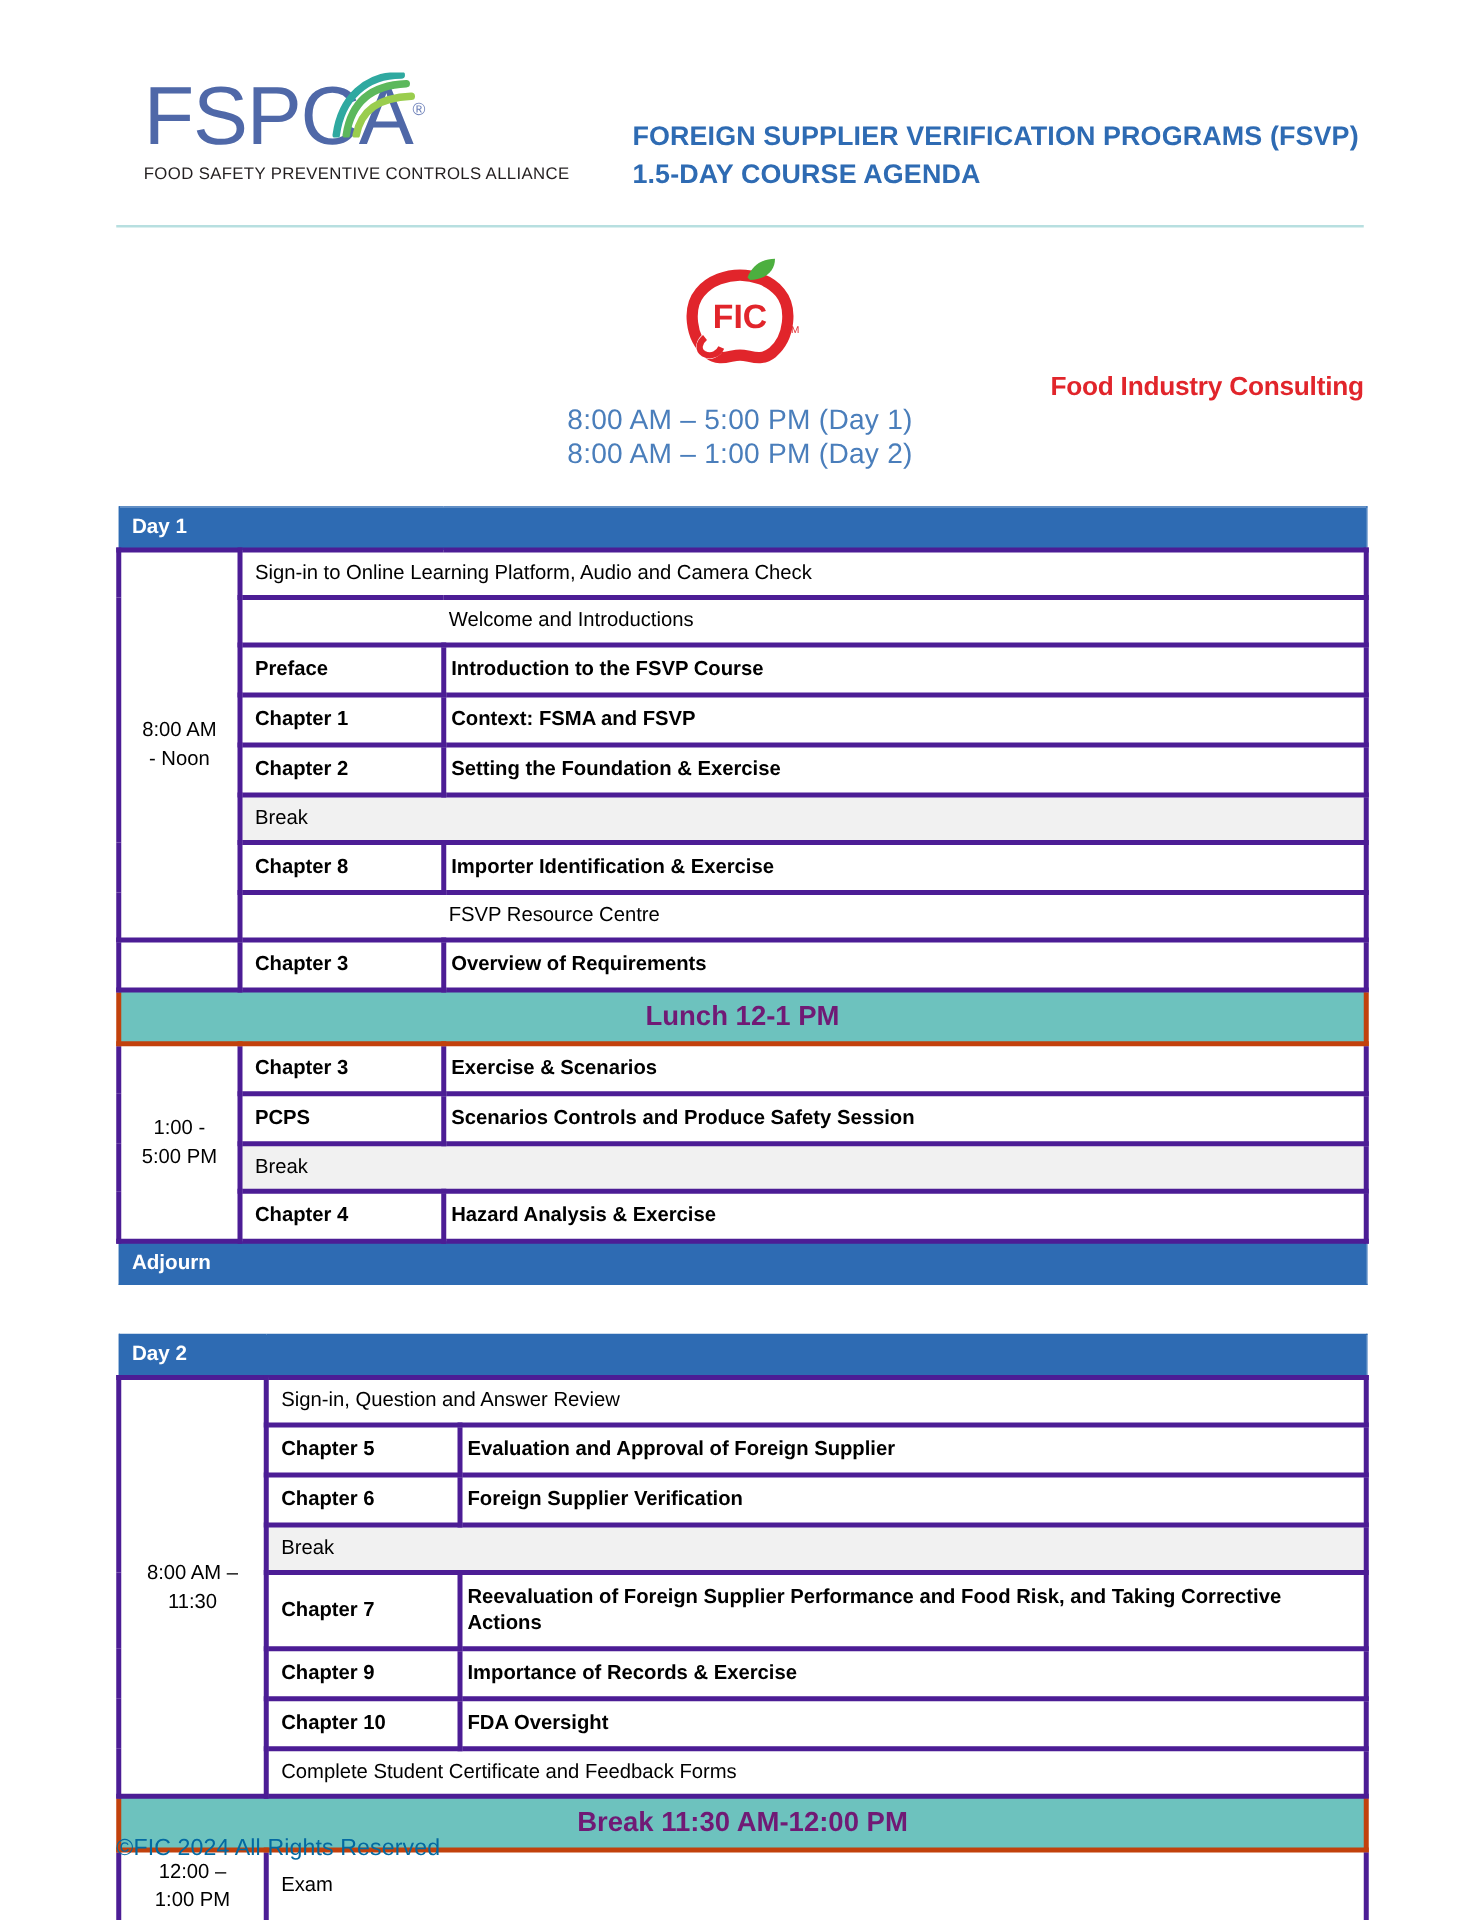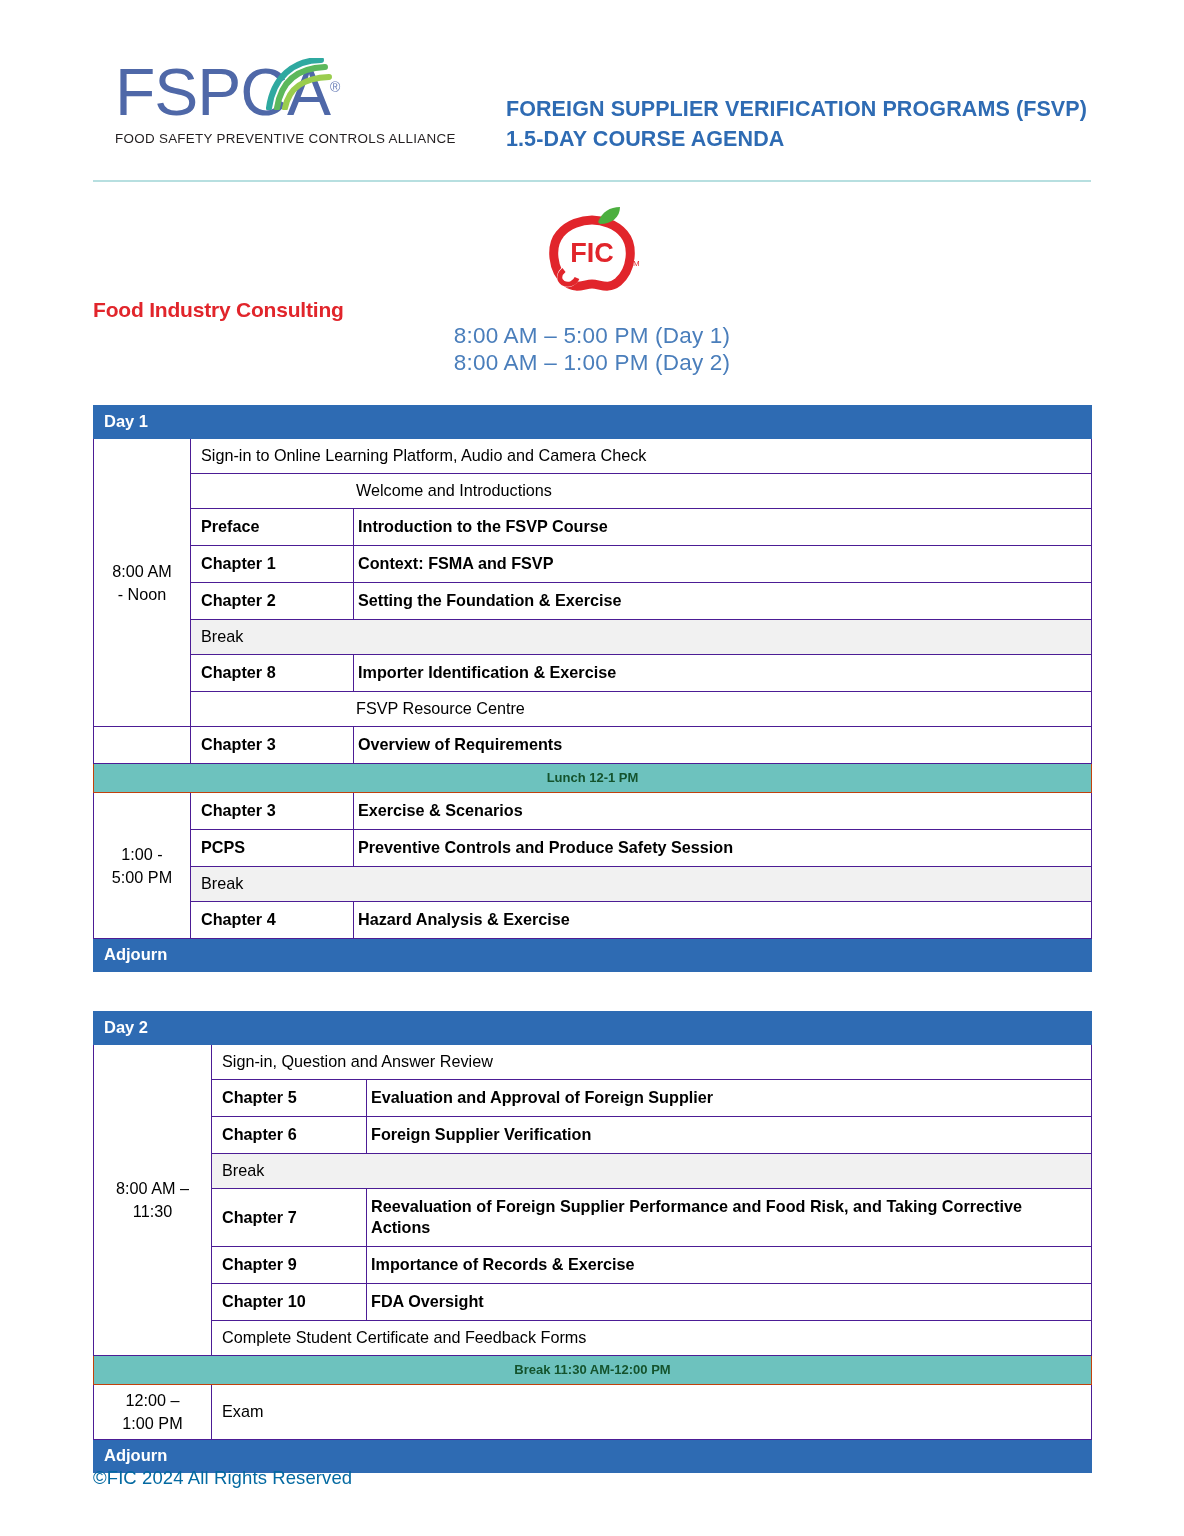--- a/index.html
+++ b/index.html
@@ -79,21 +79,21 @@
   }
   .rule {
     margin-top: 16px;
     height: 2px;
     background: #b7dfe0;
     width: 998px;
   }
 
   
   .fic-wrap {
-    text-align: left;
+    text-align: right;
     margin-top: 22px;
   }
   .fic-mark {
     width: 112px;
     height: 92px;
     margin: 0 auto;
     position: relative;
   }
   .fic-name {
     color: #e1252b;
@@ -115,39 +115,39 @@
     width: 998px;
     border-collapse: collapse;
     table-layout: fixed;
     font-size: 16.2px;
     padding-left: 48px;
   }
   .agenda.day1 { margin-top: 29px; }
   .agenda.day2 { margin-top: 39px; }
 
   .agenda td {
-    border: 1px solid #4c1d95;
+    border: 4px solid #4c1d95;
     padding: 0;
     vertical-align: middle;
   }
   .bar-blue td {
     background: #2e6bb3;
     color: #ffffff;
     font-weight: bold;
     font-size: 16.5px;
     border: 1px solid #2e6bb3;
     padding: 6px 0 7px 10px;
   }
   .bar-teal td {
     background: #6dc2be;
-    color: #14532d;
-    font-weight: bold;
-    font-size: 13px;
+    color: #701a75;
+    font-weight: bold;
+    font-size: 22px;
     text-align: center;
-    border: 1px solid #c2410c;
+    border: 4px solid #c2410c;
     padding: 6px 0 7px 0;
   }
   td.time {
     text-align: center;
     font-size: 16.2px;
     line-height: 23px;
     padding: 4px 6px;
     color: #000;
   }
   td.code {
@@ -279,21 +279,21 @@
         <td colspan="3">Lunch 12-1 PM</td>
       </tr>
       <tr>
         <td class="time" rowspan="4" style="white-space:pre-line">1:00 -
 5:00 PM</td>
         <td class="code">Chapter 3</td>
         <td class="desc">Exercise &amp; Scenarios</td>
       </tr>
       <tr>
         <td class="code">PCPS</td>
-        <td class="desc">Preventive Controls and Produce Safety Session</td>
+        <td class="desc">Scenarios Controls and Produce Safety Session</td>
       </tr>
       <tr class="breakrow">
         <td class="code" colspan="2">Break</td>
       </tr>
       <tr>
         <td class="code">Chapter 4</td>
         <td class="desc">Hazard Analysis &amp; Exercise</td>
       </tr>
       <tr class="bar-blue">
         <td colspan="3">Adjourn</td>

